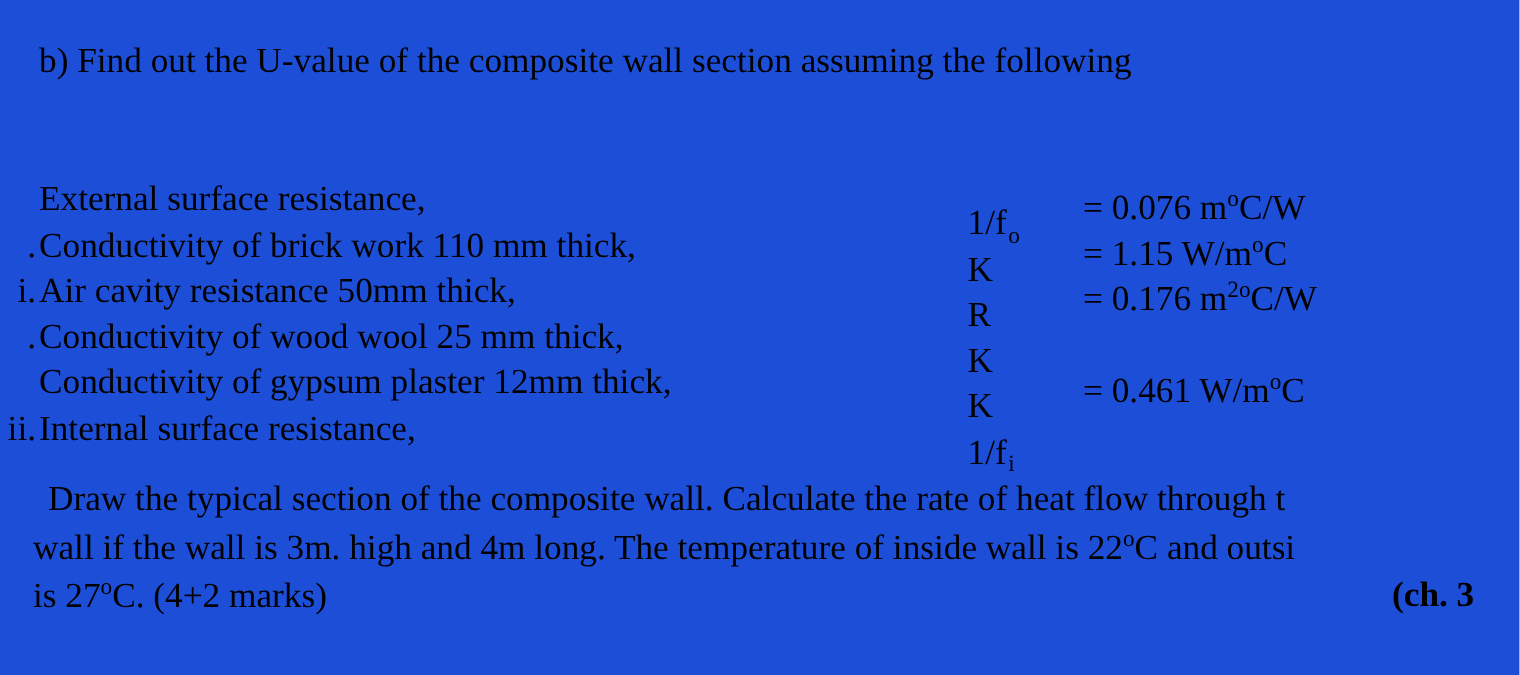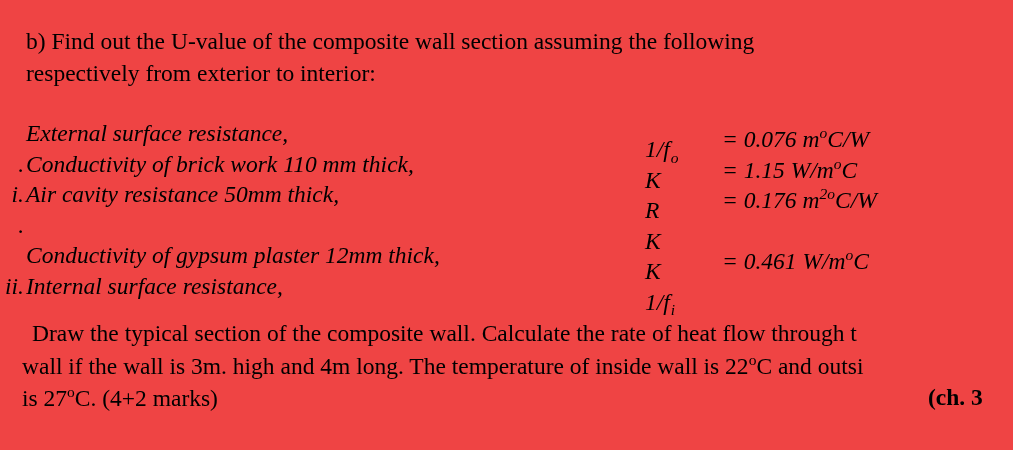--- a/index.html
+++ b/index.html
@@ -11,39 +11,38 @@
     width: 1013px;
     height: 450px;
     overflow: hidden;
     font-family: "Liberation Serif", serif;
     color: #000000;
   }
   .page {
     position: relative;
     width: 1013px;
     height: 450px;
-    background: #ef4444;
+    background: #1d4ed8;
   }
   .intro {
     position: absolute;
     left: 26px;
     top: 26px;
     width: 960px;
     font-size: 23.5px;
     line-height: 1.36;
   }
   .intro .line {
     white-space: nowrap;
   }
   .table {
     position: absolute;
     left: 0px;
     top: 118px;
     width: 957px;
-    font-style: italic;
   }
   .row {
     position: relative;
     height: 30.5px;
     font-size: 23.5px;
     line-height: 30.5px;
     white-space: nowrap;
   }
   .row .marker {
     position: absolute;
@@ -99,21 +98,20 @@
     font-weight: bold;
   }
 </style>
 </head>
 <body>
 
 <div class="page">
 
   <div class="intro">
     <div class="line">b) Find out the U-value of the composite wall section assuming the following</div>
-    <div class="line">respectively from exterior to interior:</div>
   </div>
 
   <div class="table">
 
     <div class="row">
       <span class="marker"></span>
       <span class="desc">External surface resistance,</span>
       <span class="sym"><span>1/f</span><sub>o</sub></span>
       <span class="val"><span>= 0.076 m</span><sup>o</sup><span>C/W</span></span>
     </div>
@@ -127,20 +125,21 @@
 
     <div class="row">
       <span class="marker">i.</span>
       <span class="desc">Air cavity resistance 50mm thick,</span>
       <span class="sym"><span>R</span><sub></sub></span>
       <span class="val"><span>= 0.176 m</span><sup>2o</sup><span>C/W</span></span>
     </div>
 
     <div class="row">
       <span class="marker">.</span>
+      <span class="desc">Conductivity of wood wool 25 mm thick,</span>
       <span class="sym"><span>K</span><sub></sub></span>
     </div>
 
     <div class="row">
       <span class="marker"></span>
       <span class="desc">Conductivity of gypsum plaster 12mm thick,</span>
       <span class="sym"><span>K</span><sub></sub></span>
       <span class="val"><span>= 0.461 W/m</span><sup>o</sup><span>C</span></span>
     </div>
 

